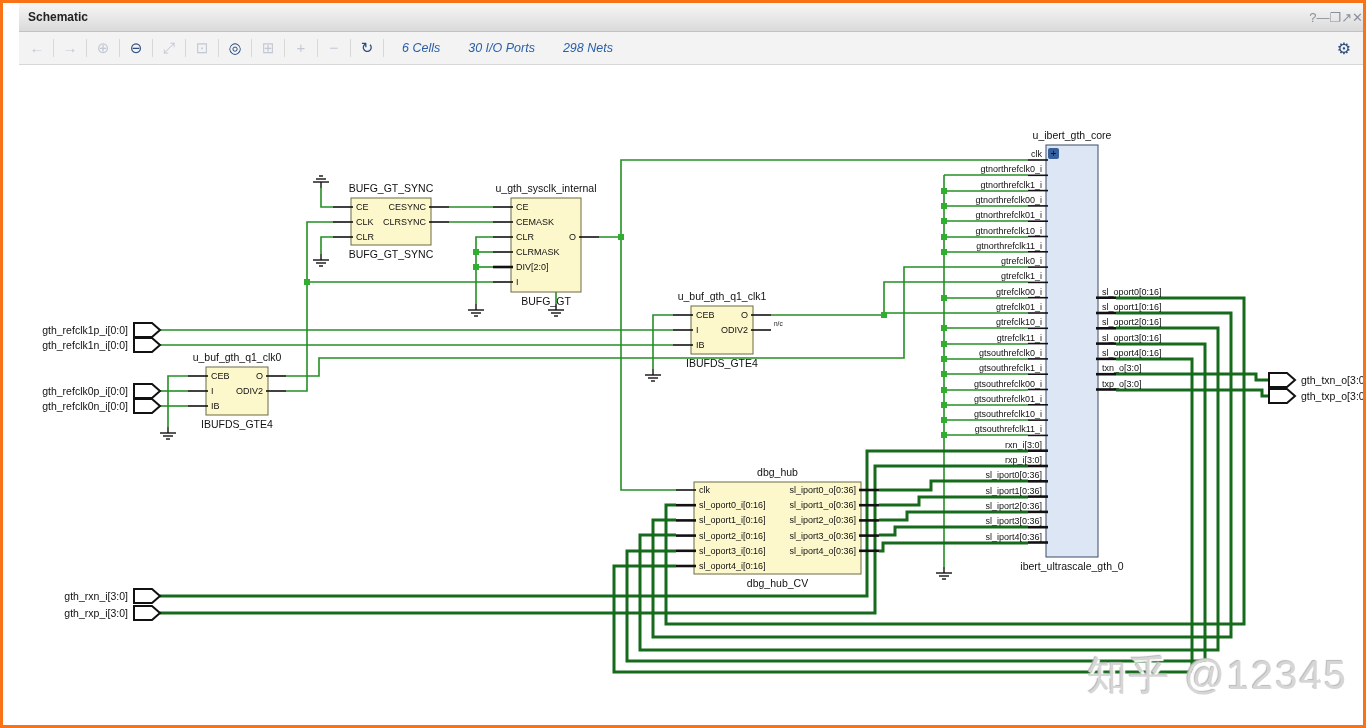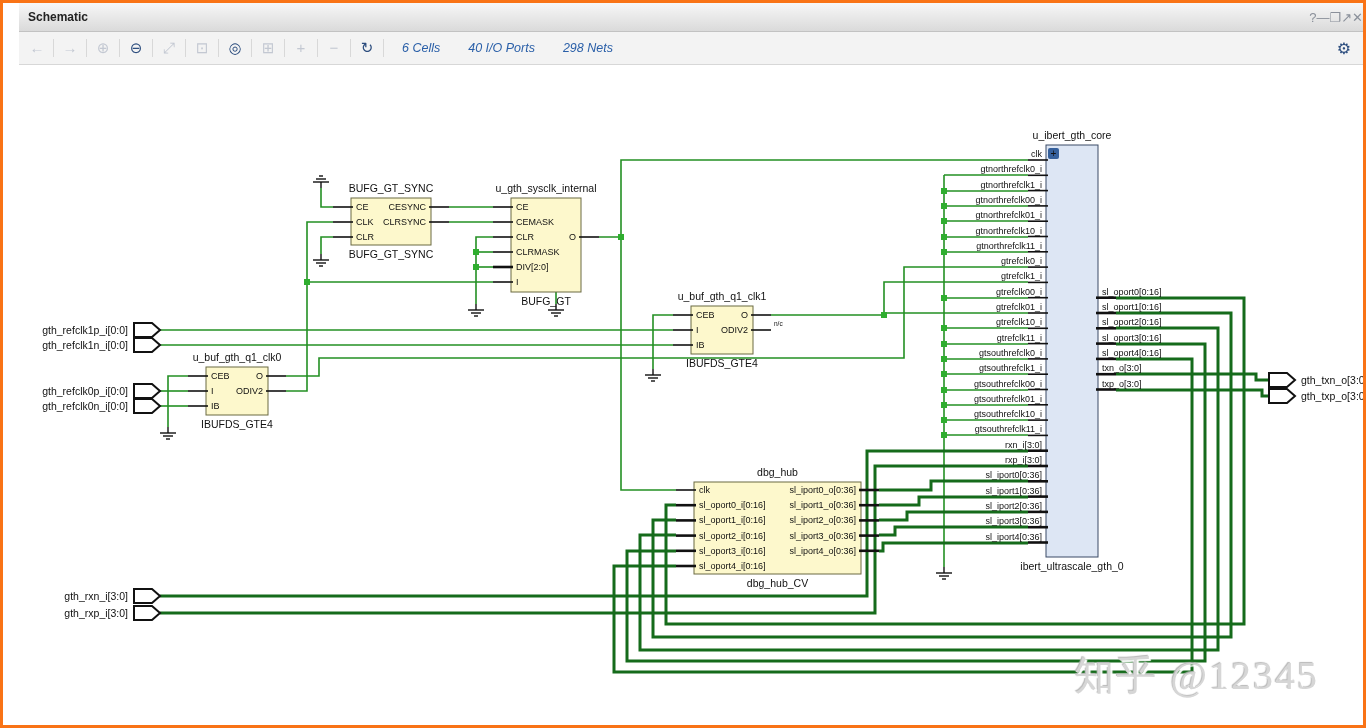--- a/index.html
+++ b/index.html
@@ -13,23 +13,23 @@
   .winbtn{color:#8a909a;font-size:13px;width:22px;text-align:center;cursor:default;}
   .toolbar{height:32px;flex:0 0 32px;display:flex;align-items:center;
     background:#f3f3f3;border-bottom:1px solid #d7d7d7;padding-left:6px;position:relative;}
   .tbicon{width:24px;text-align:center;font-size:15px;line-height:24px;}
   .tbicon.en{color:#2c4d7e;} .tbicon.dis{color:#c3c8d2;}
   .tbsep{width:1px;height:18px;background:#d8d8d8;margin:0 4px;}
   .stat{color:#2a5fa8;font-size:12.5px;margin:0 14px;white-space:nowrap;}
   .gear{position:absolute;right:12px;color:#2c4d7e;font-size:16px;}
   .canvas{flex:1;position:relative;background:#fff;overflow:hidden;}
   svg text{font-family:"Liberation Sans",sans-serif;fill:#111;}
-  .watermark{position:absolute;right:44px;bottom:22px;font-size:40px;color:#d6d6d6;
+  .watermark{position:absolute;right:15px;bottom:22px;font-size:40px;color:#d6d6d6;
     letter-spacing:2px;text-shadow:2px 2px 1px #ffffff,-1px -1px 1px #b9b9b9;
-    font-family:Liberation Serif, serif;pointer-events:none;}
+    font-family:Liberation Sans, sans-serif;pointer-events:none;}
 </style>
 </head>
 <body>
 
 <div class="window">
   <div class="titlebar">
     <span class="title">Schematic</span>
     <span class="tb-spacer"></span>
     <span id="winbtns"><span class="winbtn">?</span><span class="winbtn">—</span><span class="winbtn">❐</span><span class="winbtn">↗</span><span class="winbtn">✕</span></span>
   </div>
@@ -53,21 +53,21 @@
         <span class="tbsep"></span>
         <span class="tbicon dis">+</span>
         <span class="tbsep"></span>
         <span class="tbicon dis">−</span>
         <span class="tbsep"></span>
         <span class="tbicon en">↻</span>
         <span class="tbsep"></span>
       </span>
     <span id="tbstats" style="display:flex;align-items:center;font-style:italic;">
         <span class="stat">6 Cells</span>
-        <span class="stat">40 I/O Ports</span>
+        <span class="stat">30 I/O Ports</span>
         <span class="stat">298 Nets</span>
       </span>
     <span class="gear">⚙</span>
   </div>
   <div class="canvas">
     <svg id="schx" width="1360" height="662" viewBox="3 63 1360 662">
         <polyline points="583,235 605,235 605,158 1012,158" fill="none" stroke="#239023" stroke-width="1.6" stroke-linejoin="miter"></polyline>
         <polyline points="605,235 605,488 660,488" fill="none" stroke="#239023" stroke-width="1.6" stroke-linejoin="miter"></polyline>
         <polyline points="270,389 291,389 291,220 317,220" fill="none" stroke="#239023" stroke-width="1.6" stroke-linejoin="miter"></polyline>
         <polyline points="291,280 477,280" fill="none" stroke="#239023" stroke-width="1.6" stroke-linejoin="miter"></polyline>

